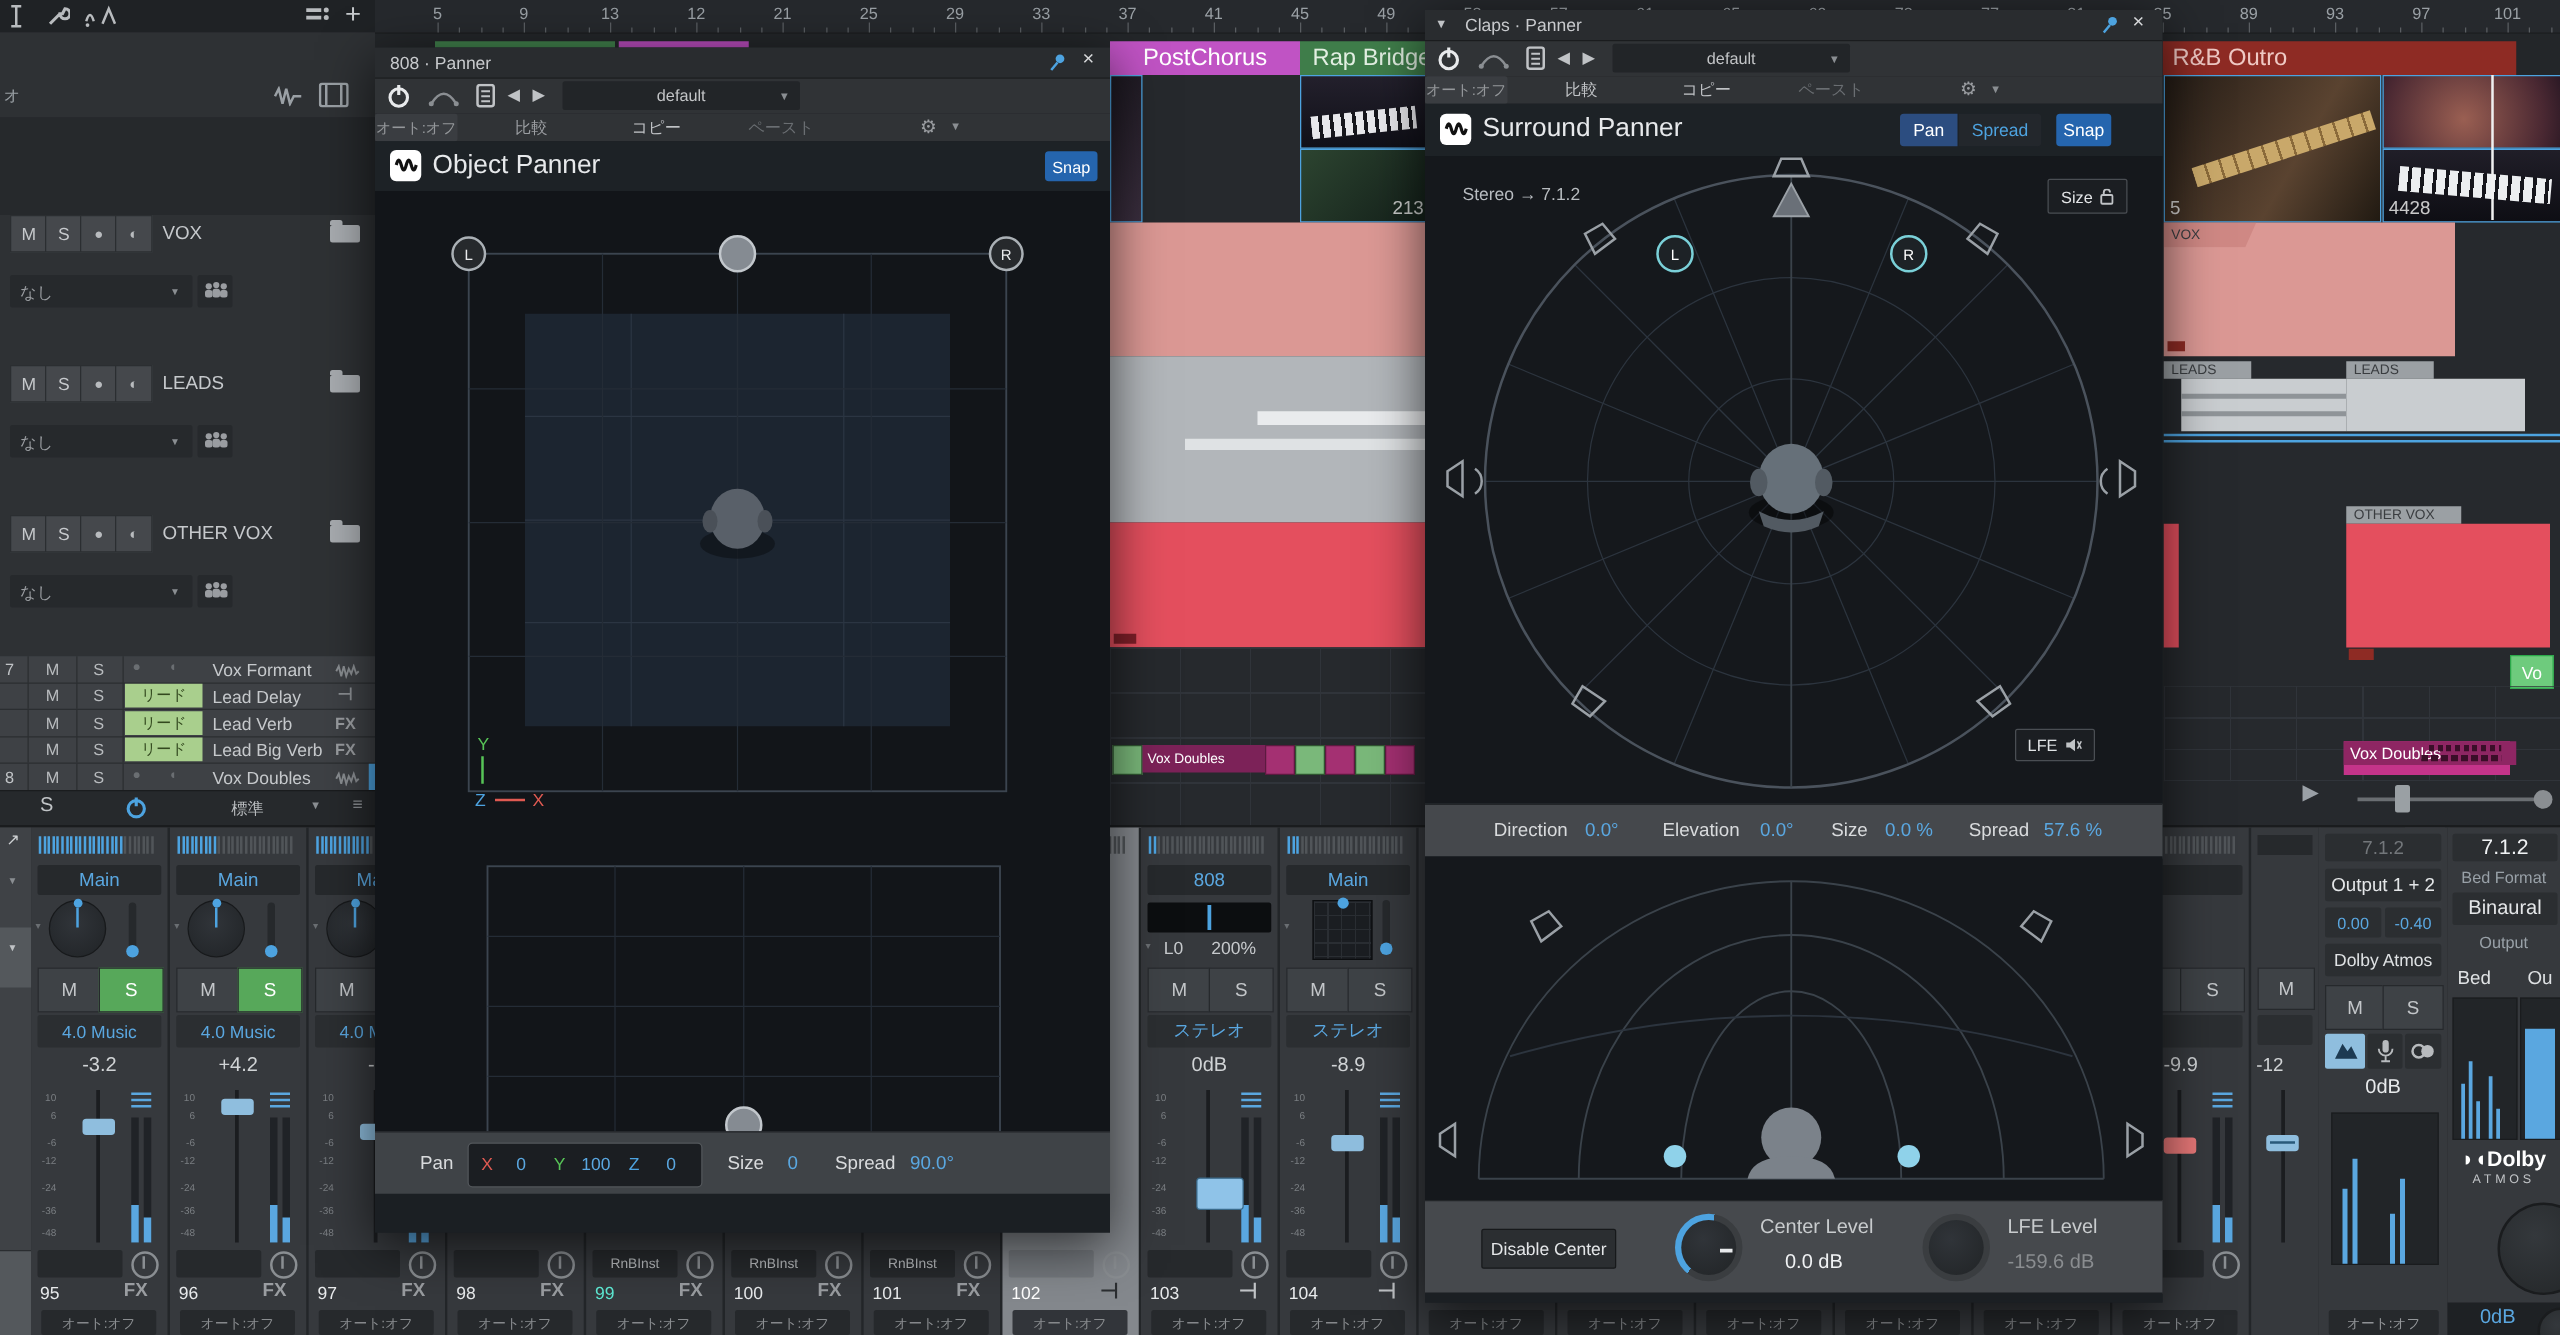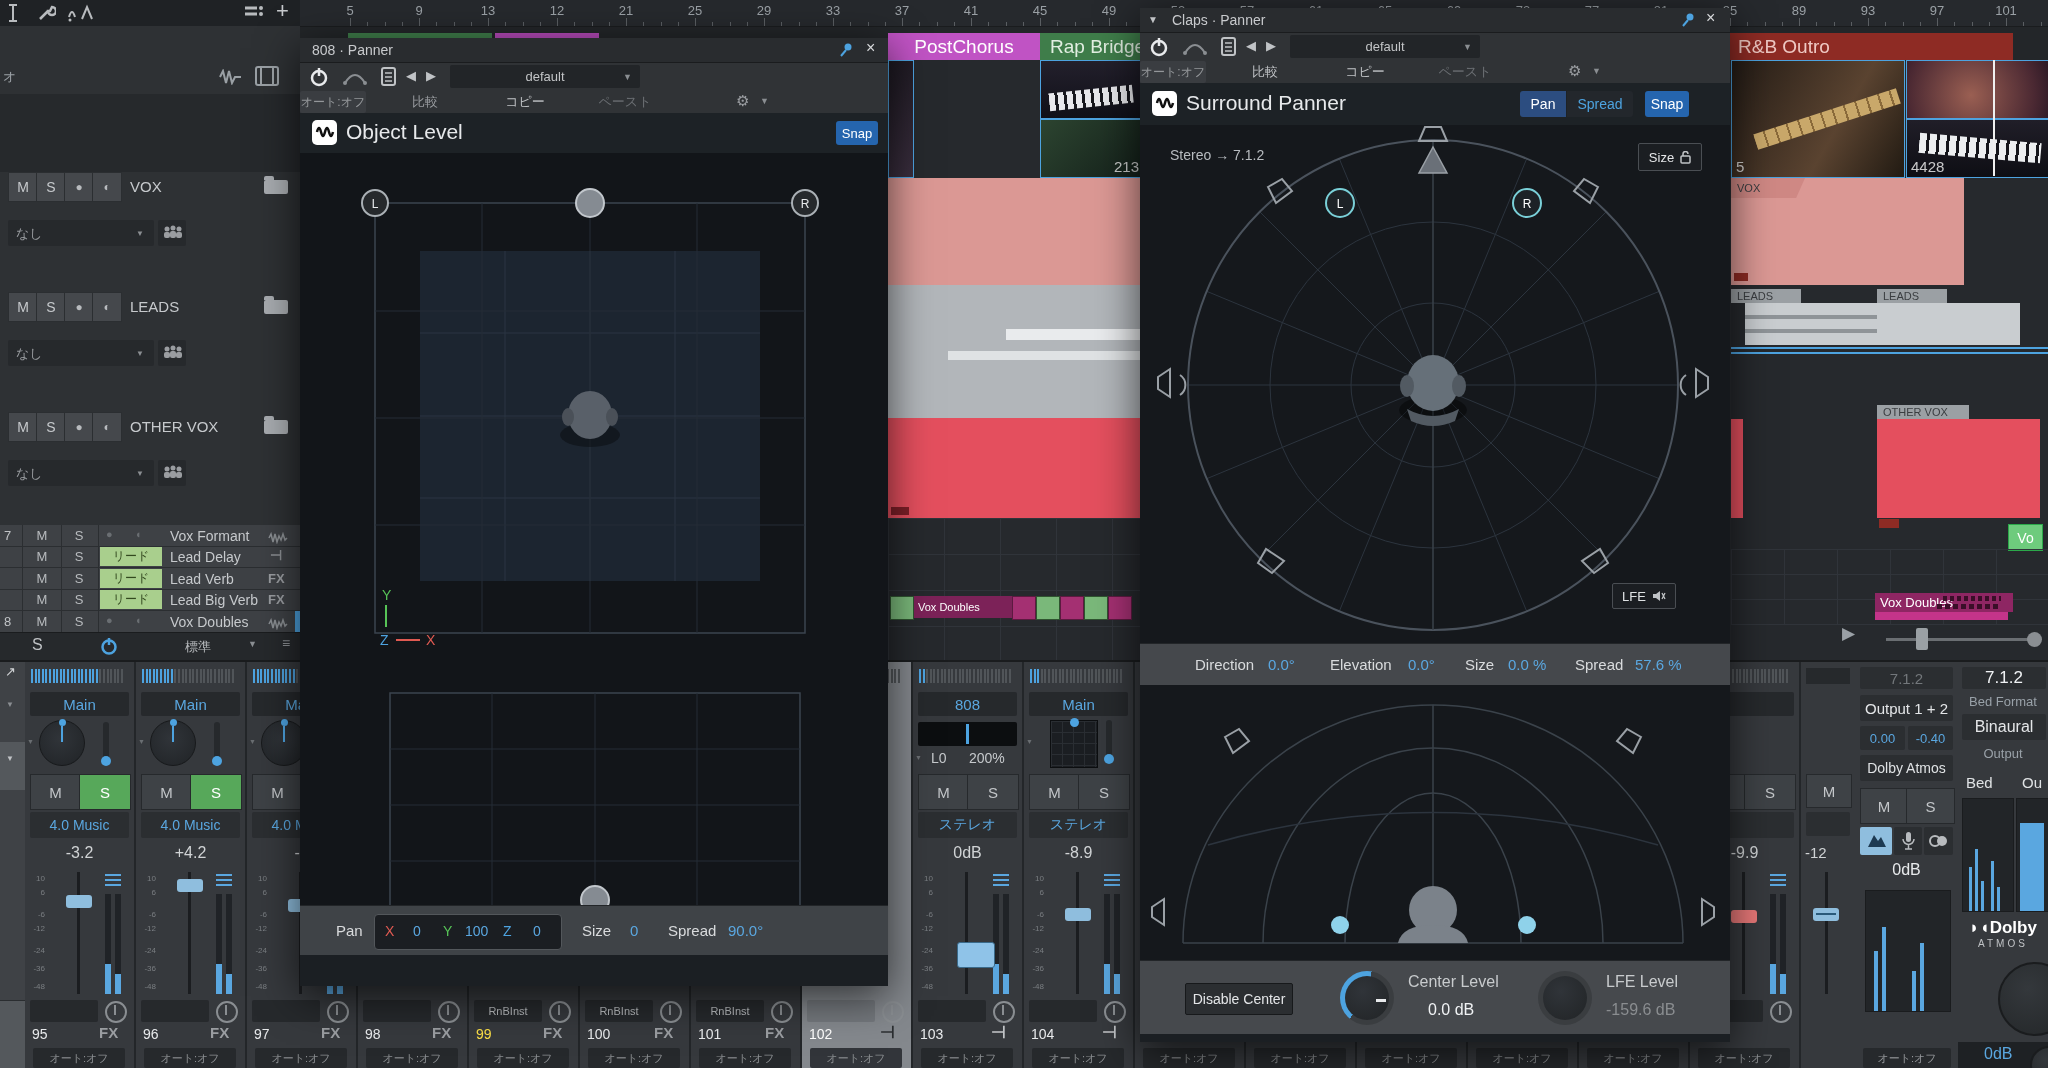--- a/index.html
+++ b/index.html
@@ -690,21 +690,21 @@
           <div style="position: absolute; left: 78px; top: 7px; width: 2px; height: 14px; background: rgb(81, 85, 89);"></div>
           <div style="position: absolute; left: 81.6px; top: 7px; width: 2px; height: 14px; background: rgb(81, 85, 89);"></div>
           <div style="position: absolute; left: 85.2px; top: 7px; width: 2px; height: 14px; background: rgb(81, 85, 89);"></div>
           <div style="position: absolute; left: 88.8px; top: 7px; width: 2px; height: 14px; background: rgb(81, 85, 89);"></div>
           <div style="position: absolute; left: 92.4px; top: 7px; width: 2px; height: 14px; background: rgb(81, 85, 89);"></div>
           <div style="position: absolute; left: 96px; top: 7px; width: 2px; height: 14px; background: rgb(81, 85, 89);"></div>
           <div style="position: absolute; left: 5px; top: 338px; width: 68px; height: 22px; background: rgb(38, 41, 44); border-radius: 2px; color: rgb(184, 187, 190); font-size: 11px; display: flex; align-items: center; justify-content: center;">RnBInst</div>
           <div style="position: absolute; left: 80px; top: 339px; width: 18px; height: 18px; border: 2px solid rgb(138, 142, 146); border-radius: 50%;">
             <div style="position: absolute; left: 7px; top: 2px; width: 1.5px; height: 10px; background: rgb(138, 142, 146);"></div>
           </div>
-          <div style="position: absolute; left: 7px; top: 364px; font-size: 14px; color: #fde047;">99</div>
+          <div style="position: absolute; left: 7px; top: 364px; font-size: 14px; color: #5eead4;">99</div>
           <div style="position: absolute; left: 74px; top: 362px; font-size: 15px; font-weight: bold; color: rgb(154, 157, 161);">FX</div>
           <div style="position: absolute; left: 8px; top: 386px; width: 92px; height: 20px; background: rgb(38, 41, 44); border-radius: 2px; color: rgb(138, 141, 144); font-size: 11px; display: flex; align-items: center; justify-content: center;">オート:オフ</div>
         </div>
         <div style="position: absolute; left: 580px; top: 0px; width: 109px; height: 408px; background: rgb(54, 57, 61); border-right: 2px solid rgb(35, 38, 41);">
           <div style="position: absolute; left: 6px; top: 7px; width: 2px; height: 14px; background: rgb(81, 85, 89);"></div>
           <div style="position: absolute; left: 9.6px; top: 7px; width: 2px; height: 14px; background: rgb(81, 85, 89);"></div>
           <div style="position: absolute; left: 13.2px; top: 7px; width: 2px; height: 14px; background: rgb(81, 85, 89);"></div>
           <div style="position: absolute; left: 16.8px; top: 7px; width: 2px; height: 14px; background: rgb(81, 85, 89);"></div>
           <div style="position: absolute; left: 20.4px; top: 7px; width: 2px; height: 14px; background: rgb(81, 85, 89);"></div>
           <div style="position: absolute; left: 24px; top: 7px; width: 2px; height: 14px; background: rgb(81, 85, 89);"></div>
@@ -1145,21 +1145,21 @@
       <div class="softbtn" style="left:280px;top:0;width:90px;height:22px;color:#6a6e72;">
           <span>ペースト</span>
         </div>
       <span class="abs" style="left:436px;top:1px;font-size:15px;color:#9a9da1;">⚙</span>
       <span class="abs" style="left:460px;top:5px;font-size:9px;color:#8a8e92;">▼</span>
     </div>
     <div class="hdr" style="top:75px;height:40px;">
       <div class="logo" style="left:12px;top:7px;"><svg width="25" height="25">
             <path d="M5,12 q2,-8 4,0 q2,8 4,0 q2,-8 4,0 q2,8 4,0" stroke="#111" stroke-width="2.5" fill="none"></path>
           </svg></div>
-      <span class="plugtitle" style="left:46px;top:7px;">Object Level</span>
+      <span class="plugtitle" style="left:46px;top:7px;">Object Panner</span>
       <div class="bluebtn" style="left:536px;top:8px;width:42px;height:24px;">
           <span>Snap</span>
         </div>
     </div>
 
     <div class="abs" style="left:0;top:115px;width:588px;height:760px;background:#121519;">
       <svg width="588" height="760">
 
         <rect x="75" y="50" width="430" height="430" class="frameline"></rect>
         <rect x="120" y="98" width="340" height="330" fill="#1c2530"></rect>

